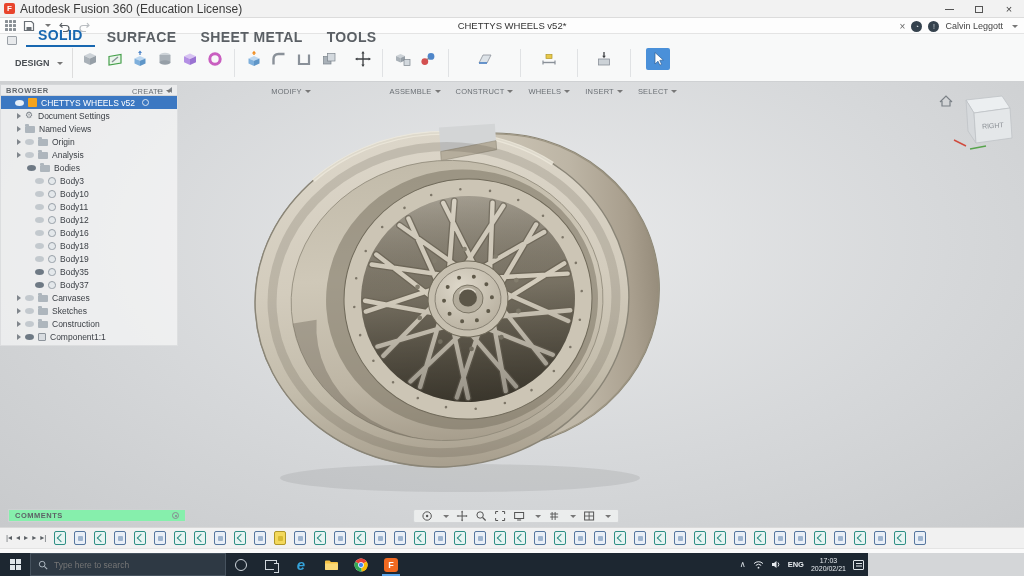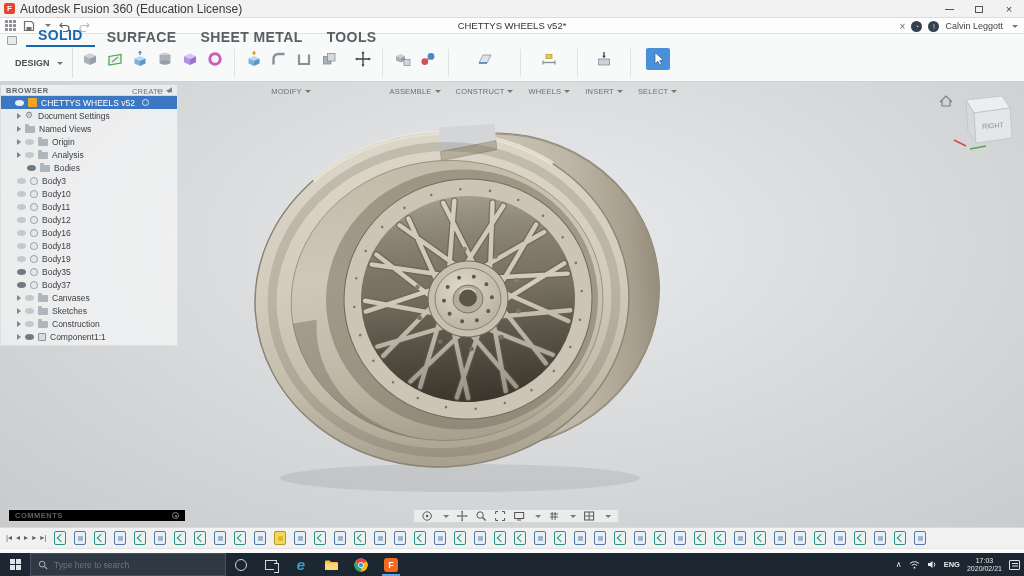--- a/index.html
+++ b/index.html
@@ -62,25 +62,25 @@
   .brow.root .tri-d{border-top-color:#fff}
   .eye{width:9px;height:6px;background:#c3c9ce;border-radius:50%;flex:none}
   .eye.on{background:#6e7984}
   .brow.root .eye{background:#e8f0f8}
   .ic-doc{width:9px;height:9px;background:#f4a41e;border-radius:1px;flex:none}
   .ic-gear{width:9px;height:9px;color:#7c838a;font-size:9px;line-height:9px;flex:none}
   .ic-folder{width:10px;height:7px;background:#aeb6bd;border-radius:1px;position:relative;flex:none;margin-top:1px}
   .ic-folder::before{content:"";position:absolute;left:0;top:-2px;width:4px;height:2px;background:#aeb6bd;border-radius:1px 1px 0 0}
   .ic-component{width:8px;height:8px;background:#d8dce0;border:1px solid #8d949b;border-radius:1px;flex:none}
   .ic-body{width:8px;height:8px;border:1px solid #98a0a8;border-radius:50% 50% 45% 45%;background:#e4e8eb;flex:none}
-  .brow.body{padding-left:16px}
+  .brow.body{padding-left:34px}
   .badge{width:7px;height:7px;border:1px solid #dce6f2;border-radius:50%;margin-left:3px;flex:none}
 
   
-  .commentsbar{position:absolute;left:8px;top:509px;width:178px;height:13px;background:#000000;border:1px solid #cfd1d3;display:flex;align-items:center;padding:0 6px;font-size:7.5px;letter-spacing:.5px;color:#5d6267;font-weight:bold;z-index:40}
+  .commentsbar{position:absolute;left:8px;top:509px;width:178px;height:13px;background:#86efac;border:1px solid #cfd1d3;display:flex;align-items:center;padding:0 6px;font-size:7.5px;letter-spacing:.5px;color:#5d6267;font-weight:bold;z-index:40}
   .commentsbar .sp{flex:1}
   .dotic{width:7px;height:7px;border:1px solid #868c92;border-radius:50%;position:relative}
   .dotic::after{content:"";position:absolute;left:2px;top:2px;width:1.5px;height:1.5px;background:#868c92;border-radius:50%}
   .navbar{position:absolute;left:50%;top:509px;transform:translateX(-48%);height:14px;display:flex;align-items:center;gap:7px;z-index:40;background:rgba(240,241,241,.85);border:1px solid #d3d5d7;border-radius:2px;padding:0 7px}
   .navbar svg{display:block}
 
   
   .timeline{position:absolute;left:0;top:527px;width:1024px;height:21px;background:#f1f1f1;border-top:1px solid #d9d9d9;display:flex;align-items:center;padding:0 6px;z-index:45}
   .tctrl{display:flex;align-items:center;gap:4px;color:#5a5f64;font-size:8px;margin-right:8px}
   .tctrl span{line-height:10px}
@@ -88,21 +88,21 @@
   .tli{width:12px;height:14px;border:1px solid;border-radius:2px;position:relative;flex:none}
   .k-s{border-color:#2f8f85;background:#e7f4f2}
   .k-s::after{content:"";position:absolute;left:2.5px;top:3px;width:5px;height:5px;border-left:1.5px solid #2f8f85;border-bottom:1.5px solid #2f8f85;transform:rotate(45deg)}
   .k-e{border-color:#56779f;background:#e9eff7}
   .k-e::after{content:"";position:absolute;left:2.5px;top:3.5px;width:5.5px;height:5.5px;background:#9db4cf;border-radius:1px}
   .k-sel{border-color:#b09729;background:#f4d95c}
   .k-sel::after{content:"";position:absolute;left:2.5px;top:3.5px;width:5.5px;height:5.5px;background:#d8ba32;border-radius:1px}
   .tlscroll{position:absolute;left:0;top:548px;width:1024px;height:5px;background:#fafafa;border-top:1px solid #e4e4e4;z-index:45}
 
   
-  .taskbar{position:absolute;left:0;top:553px;width:1024px;height:23px;background:#1d2731;display:flex;align-items:center;z-index:60}
+  .taskbar{position:absolute;left:0;top:553px;width:868px;height:23px;background:#1d2731;display:flex;align-items:center;z-index:60}
   .startbtn{width:30px;height:23px;display:flex;align-items:center;justify-content:center}
   .winlogo{width:11px;height:11px;display:grid;grid-template-columns:1fr 1fr;gap:1px}
   .winlogo i{background:#dfe5e9}
   .tsearch{width:196px;height:23px;background:#2e3944;border:1px solid #46525e;display:flex;align-items:center;gap:6px;padding:0 7px}
   .tsearch input{background:transparent;border:none;outline:none;color:#aab4bd;font-size:8.5px;width:150px;font-family:"Liberation Sans",sans-serif}
   .tbicon{width:30px;height:23px;display:flex;align-items:center;justify-content:center;position:relative}
   .tbicon.openapp::after{content:"";position:absolute;left:6px;right:6px;bottom:0;height:2px;background:#5aa3e8}
   .cortana{width:12px;height:12px;border:1.5px solid #cfd6dc;border-radius:50%}
   .taskview{width:12px;height:10px;border:1px solid #cfd6dc;position:relative;background:transparent}
   .taskview::after{content:"";position:absolute;right:-3px;top:2px;width:4px;height:8px;background:#1d2731;border:1px solid #cfd6dc;border-left:none}

